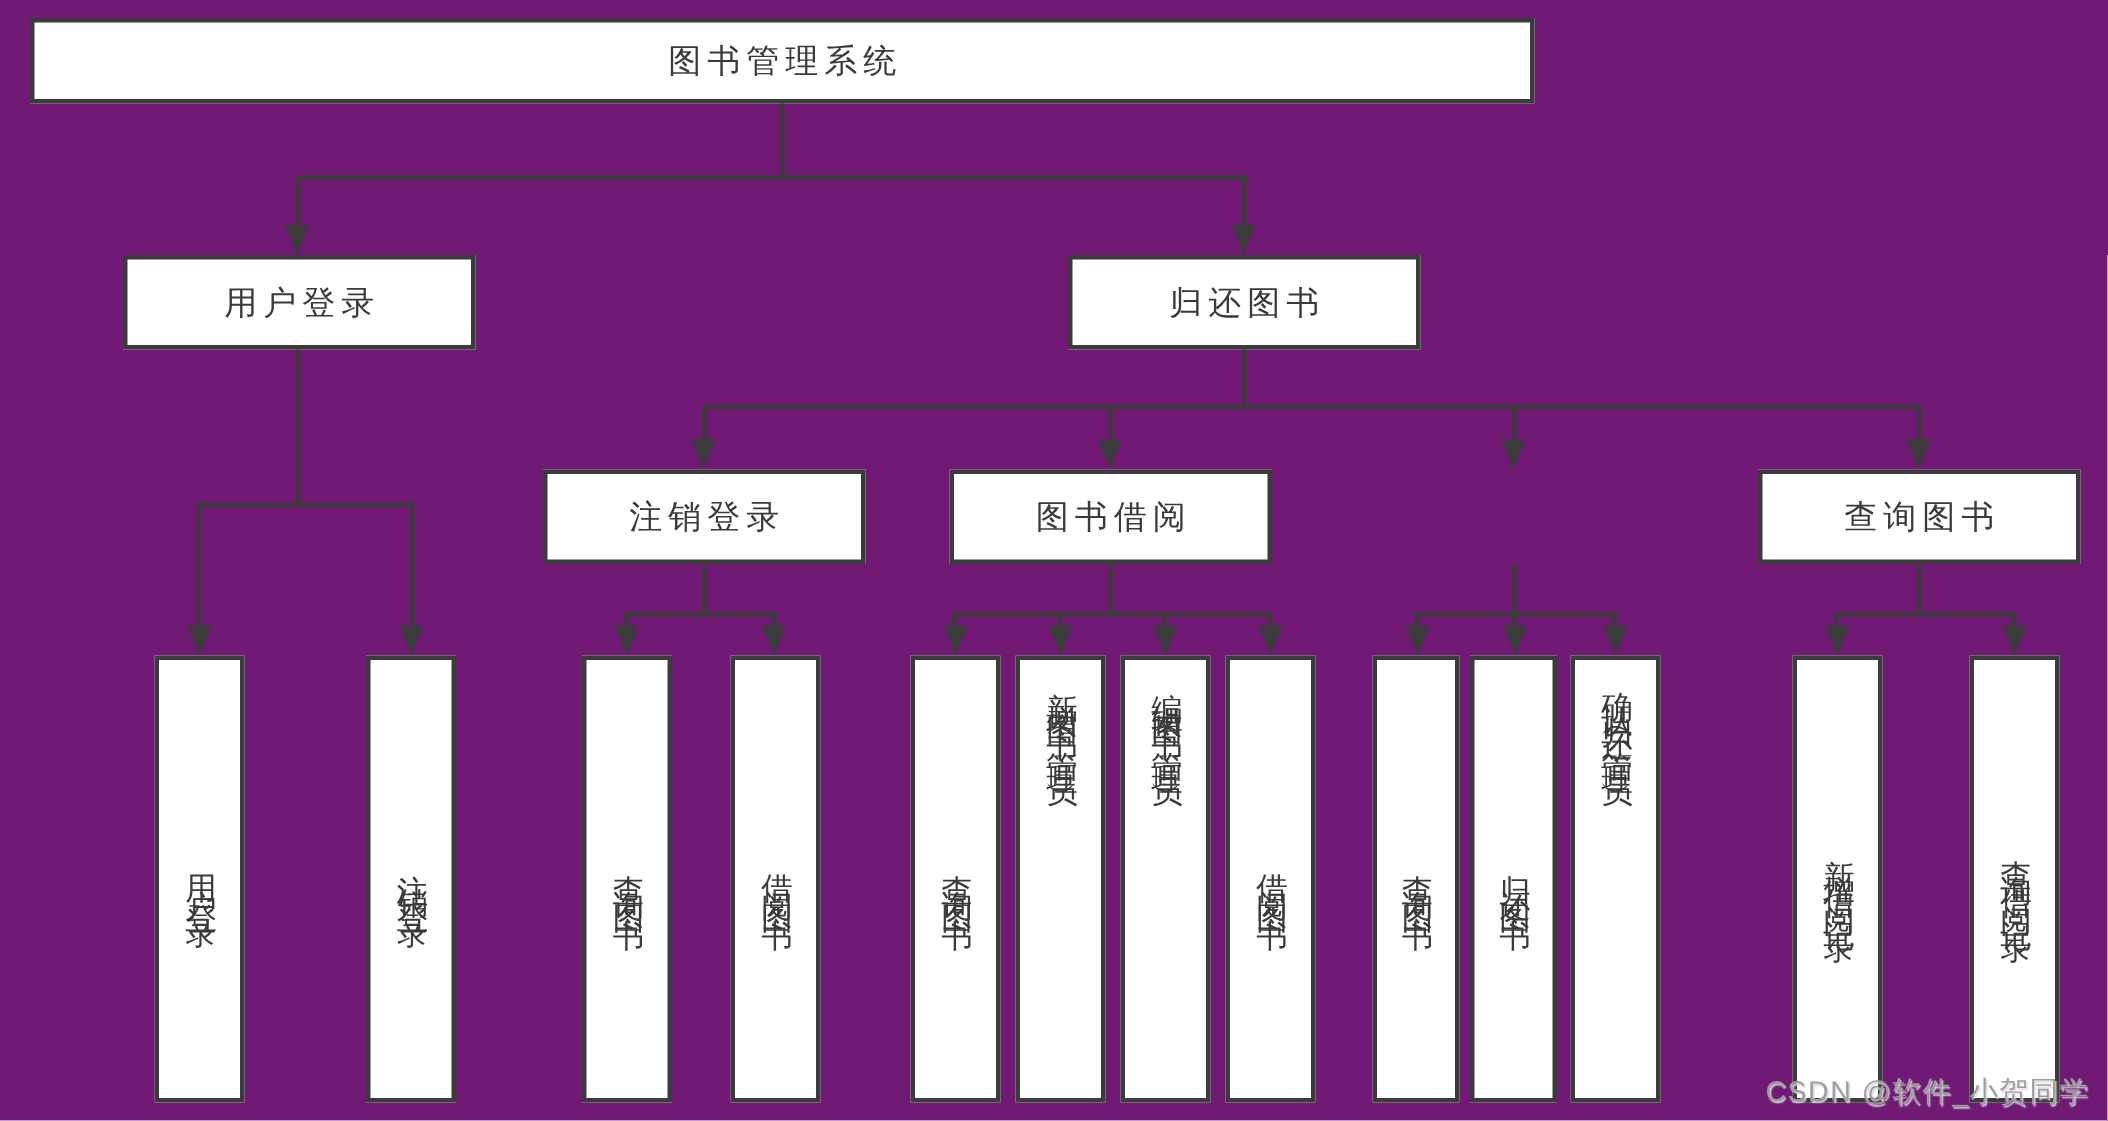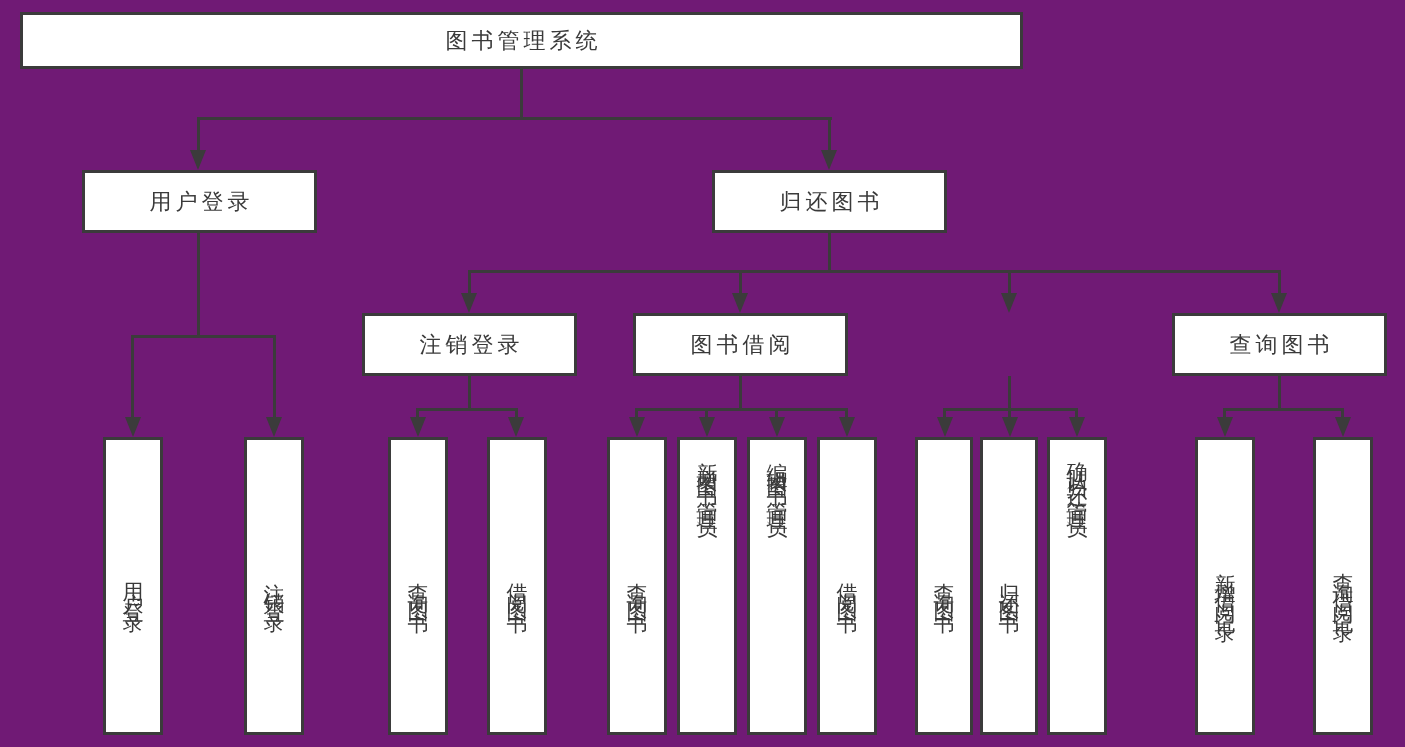--- a/index.html
+++ b/index.html
@@ -191,14 +191,15 @@
     <span>确认归还（管理员）</span>
   </div>
 
   <div class="vbox" style="left:1195px; letter-spacing:10px;">
     <span>新增借阅记录</span>
   </div>
   <div class="vbox" style="left:1313px; letter-spacing:10px;">
     <span>查询借阅记录</span>
   </div>
 
+  <div class="watermark">CSDN @软件_小贺同学</div>
 
 </div>
 
 </body></html>

